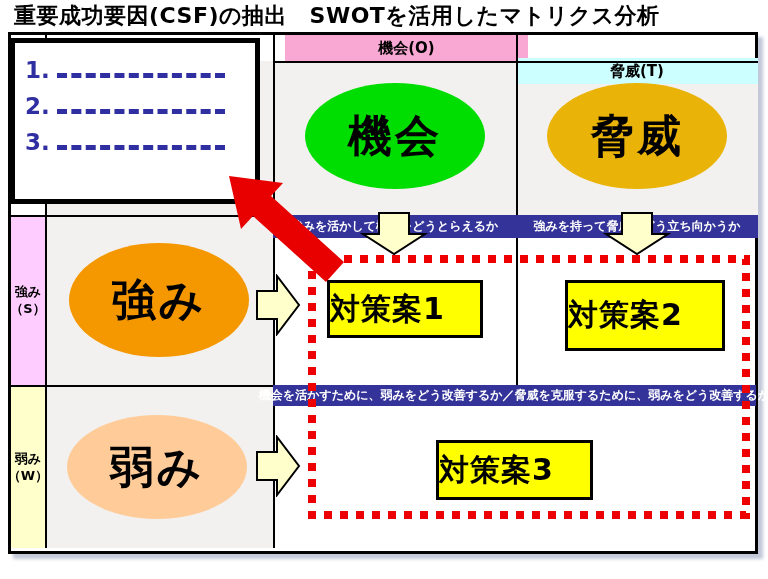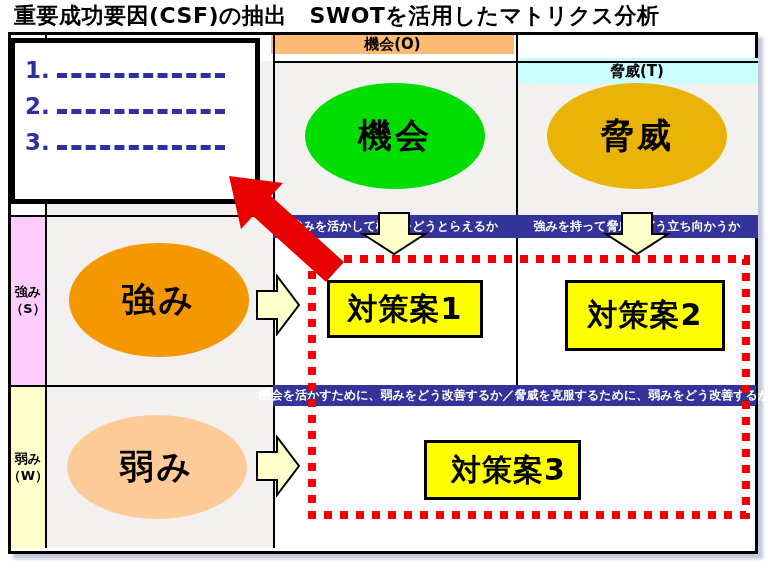--- a/index.html
+++ b/index.html
@@ -33,25 +33,25 @@
     box-sizing:border-box;text-align:center;
   }
   .gray-cell{background:#f2f1ef;}
   .prompt-bar{
     background:#333399;color:#fff;font-weight:bold;font-size:12px;
     display:flex;align-items:center;justify-content:center;
     white-space:nowrap;box-sizing:border-box;
   }
   .ellipse{
     border-radius:50%;display:flex;align-items:center;justify-content:center;
-    font-size:34px;font-weight:bold;color:#000;letter-spacing:3px;
+    font-size:44px;font-weight:bold;color:#000;letter-spacing:3px;
   }
   .strategy-box{
     background:#ffff00;border:3px solid #000;box-sizing:border-box;
-    display:flex;align-items:center;justify-content:center;
+    display:flex;align-items:center;
     font-size:30px;font-weight:bold;color:#000;letter-spacing:1px;
   }
   .csf-box{
     left:10px;top:38px;width:250px;height:166px;
     background:#fff;border:5px solid #000;box-sizing:border-box;
     padding:4px 10px 0 10px;
   }
   .csf-title{
     font-size:22px;font-weight:bold;color:#2f2fa2;letter-spacing:0px;
     white-space:nowrap;
@@ -73,21 +73,21 @@
 <div class="abs slide-title">重要成功要因(CSF)の抽出　SWOTを活用したマトリクス分析</div>
 
 <div class="abs table-frame"></div>
 
 <div class="abs gray-cell" style="left:45px;top:61px;width:228px;height:154px;"></div>
 <div class="abs gray-cell" style="left:273px;top:61px;width:243px;height:154px;"></div>
 <div class="abs gray-cell" style="left:516px;top:61px;width:242px;height:154px;"></div>
 <div class="abs gray-cell" style="left:45px;top:215px;width:228px;height:170px;"></div>
 <div class="abs gray-cell" style="left:45px;top:385px;width:228px;height:163px;"></div>
 
-<div class="abs header-cell cell" style="left:271px;top:35px;width:243px;height:19px;background:#fdba74;">
+<div class="abs header-cell cell" style="left:285px;top:35px;width:243px;height:26px;background:#f9a8d4;">
   <span>機会(O)</span>
 </div>
 <div class="abs header-cell cell" style="left:516px;top:35px;width:242px;height:26px;background:#ccffff;margin-top:23px;">
   <span>脅威(T)</span>
 </div>
 
 <div class="abs row-header" style="left:11px;top:215px;width:34px;height:170px;background:#ffccff;">
   <span>強み</span>
   <span>（S）</span>
 </div>
@@ -129,21 +129,21 @@
 <svg class="abs" style="left:305px;top:252px;" width="448" height="270" viewBox="0 0 448 270">
   <rect x="7" y="7" width="434" height="256" fill="none" stroke="#ee0000" stroke-width="8" stroke-dasharray="8 8"></rect>
 </svg>
 
 <div class="abs strategy-box" style="left:327px;top:280px;width:156px;height:58px;">
   <span>対策案1</span>
 </div>
 <div class="abs strategy-box" style="left:565px;top:280px;width:160px;height:71px;">
   <span>対策案2</span>
 </div>
-<div class="abs strategy-box" style="left:424px;top:440px;width:157px;height:60px;padding-left:12px;">
+<div class="abs strategy-box" style="left:436px;top:440px;width:157px;height:60px;">
   <span>対策案3</span>
 </div>
 
 <svg class="abs" style="left:360px;top:211px;" width="68" height="46" viewBox="0 0 68 46">
   <polygon points="19,2 49,2 49,23 65,23 34,43 3,23 19,23" fill="#ffffcc" stroke="#000" stroke-width="2"></polygon>
 </svg>
 <svg class="abs" style="left:603px;top:211px;" width="68" height="46" viewBox="0 0 68 46">
   <polygon points="19,2 49,2 49,23 65,23 34,43 3,23 19,23" fill="#ffffcc" stroke="#000" stroke-width="2"></polygon>
 </svg>
 

